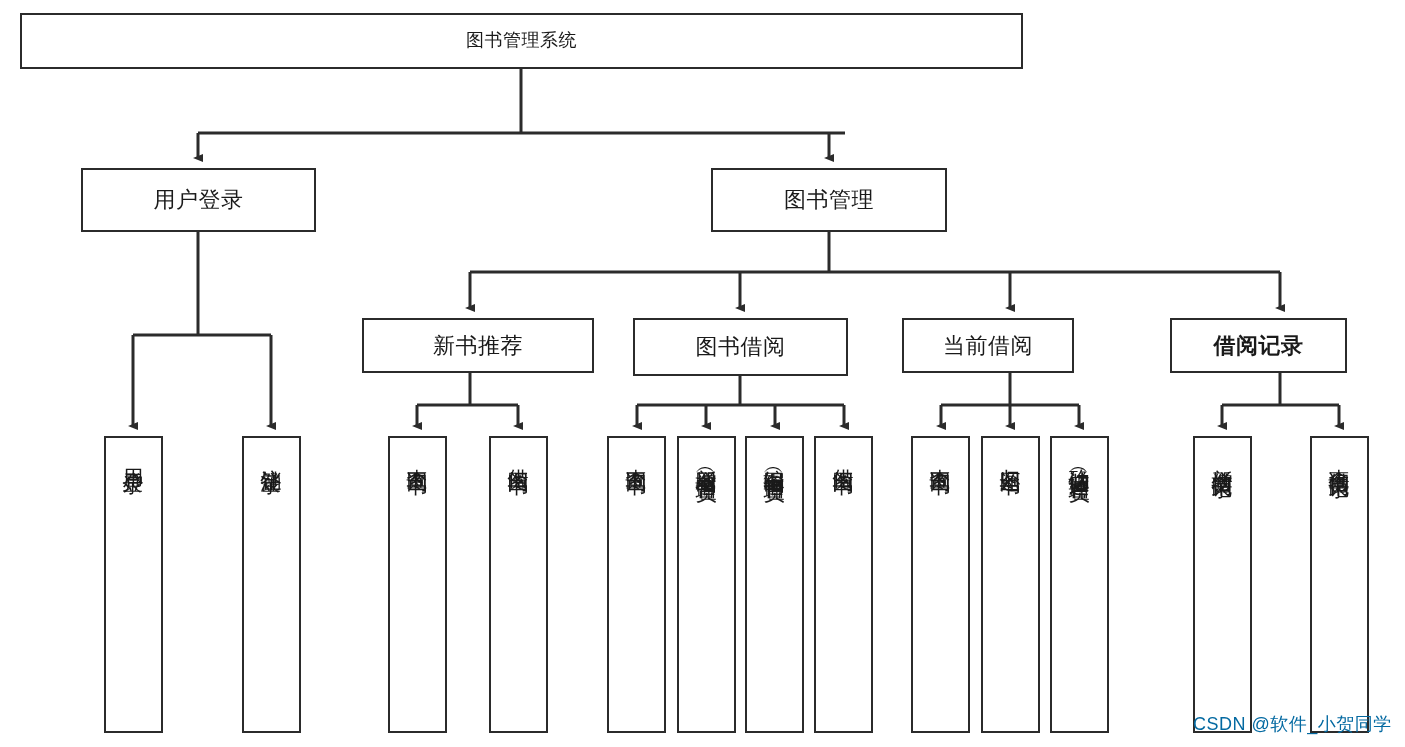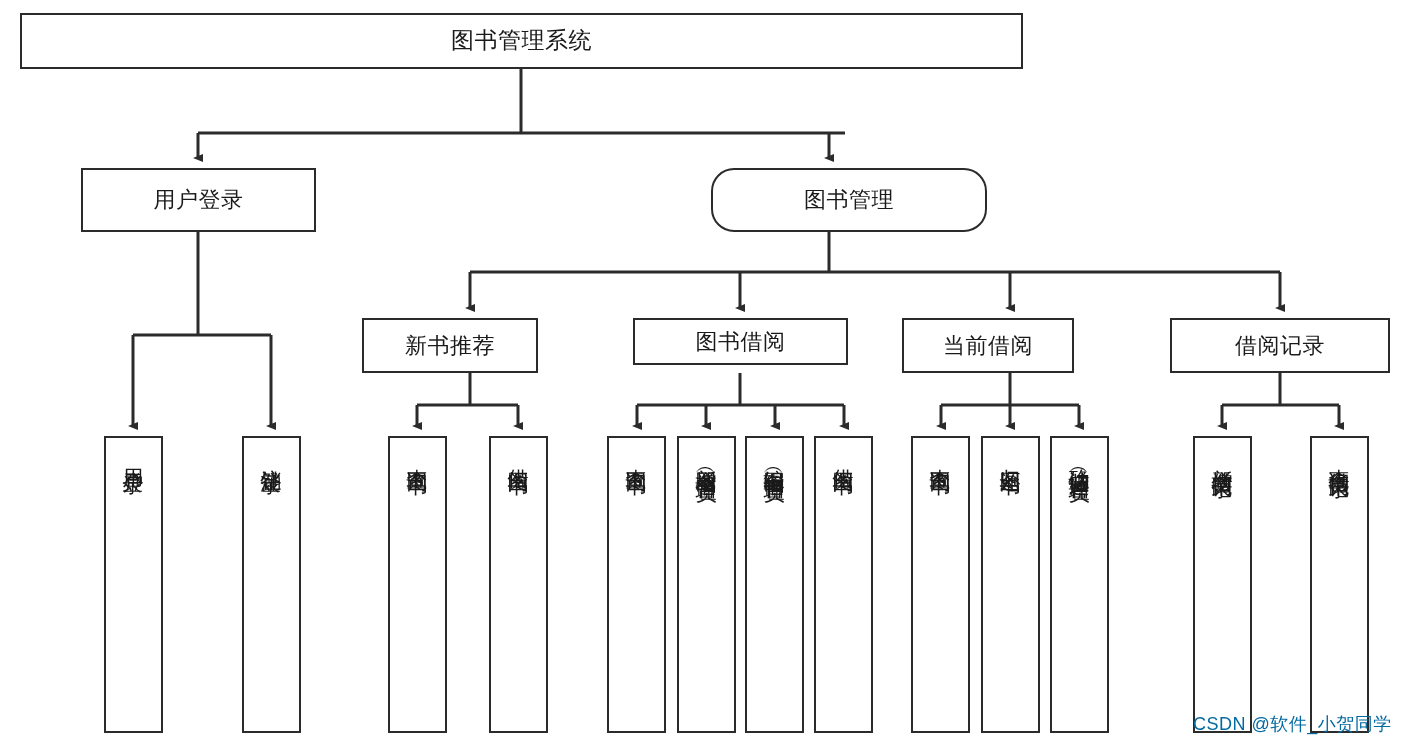--- a/index.html
+++ b/index.html
@@ -40,21 +40,21 @@
     text-align: center;
     line-height: 1.18;
     white-space: nowrap;
   }
   
   .node.h .node-label {
     font-size: 22px;
     letter-spacing: 0.5px;
   }
   .node.root .node-label {
-    font-size: 23px;
+    font-size: 18px;
   }
   
   .node.v {
     align-items: flex-start;
     justify-content: center;
     padding-top: 14px;
   }
   .node.v .node-label {
     font-size: 21px;
     writing-mode: vertical-rl;
@@ -130,37 +130,37 @@
   </svg>
 
   <div class="node h root" style="left:20px; top:13px; width:1003px; height:56px;">
     <span class="node-label">图书管理系统</span>
   </div>
 
   <div class="node h" style="left:81px; top:168px; width:235px; height:64px;">
     <span class="node-label">用户登录</span>
   </div>
 
-  <div class="node h" style="left:711px; top:168px; width:276px; height:64px;border-radius:23px;">
+  <div class="node h" style="left:711px; top:168px; width:236px; height:64px;">
     <span class="node-label">图书管理</span>
   </div>
 
-  <div class="node h" style="left:362px; top:318px; width:176px; height:55px;">
+  <div class="node h" style="left:362px; top:318px; width:232px; height:55px;">
     <span class="node-label">新书推荐</span>
   </div>
 
-  <div class="node h" style="left:633px; top:318px; width:215px; height:47px;align-items:center;">
+  <div class="node h" style="left:633px; top:318px; width:215px; height:58px;align-items:center;">
     <span class="node-label">图书借阅</span>
   </div>
 
   <div class="node h" style="left:902px; top:318px; width:172px; height:55px;">
     <span class="node-label">当前借阅</span>
   </div>
 
-  <div class="node h" style="left:1170px; top:318px; width:220px; height:55px;">
+  <div class="node h" style="left:1170px; top:318px; width:177px; height:55px;font-weight:bold;">
     <span class="node-label">借阅记录</span>
   </div>
 
   <div class="node v" style="left:104px; top:436px; width:59px; height:297px;">
     <span class="node-label">用户登录</span>
   </div>
 
   <div class="node v" style="left:242px; top:436px; width:59px; height:297px;">
     <span class="node-label">注销登录</span>
   </div>

